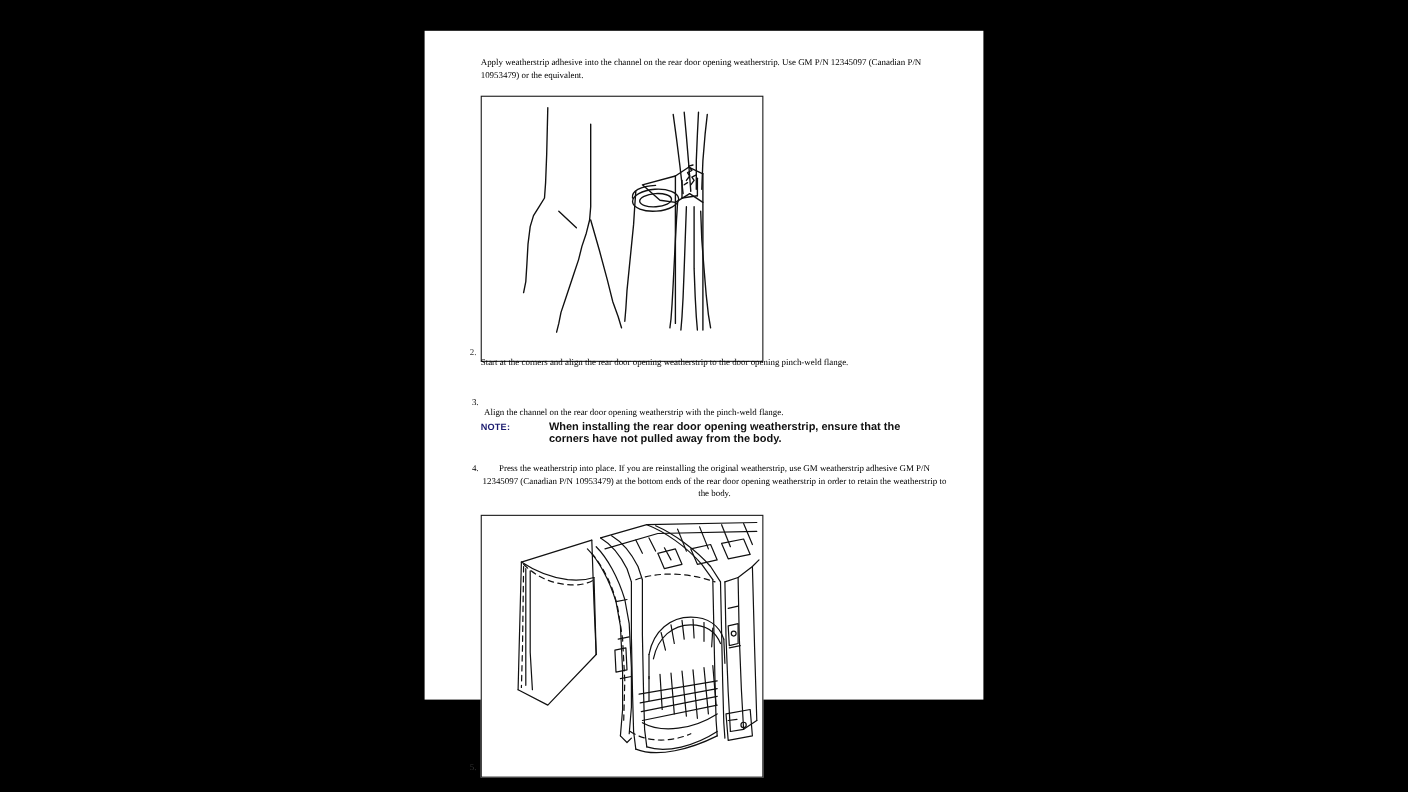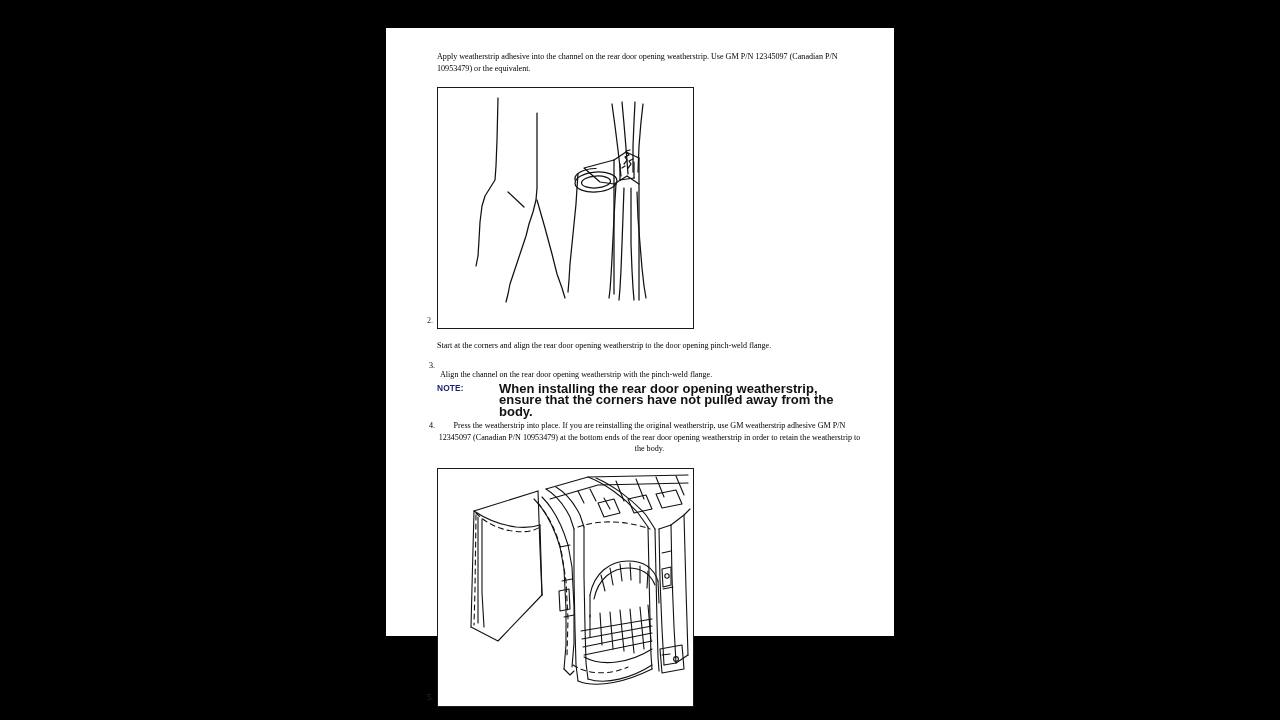--- a/index.html
+++ b/index.html
@@ -62,21 +62,21 @@
     font-size: 8.3px;
     font-weight: bold;
     color: #1a1a6e;
     letter-spacing: 0.2px;
     width: 62px;
     flex: 0 0 62px;
     line-height: 11.4px;
   }
   .note-text {
     font-family: "Liberation Sans", "DejaVu Sans", sans-serif;
-    font-size: 13px;
+    font-size: 10px;
     font-weight: bold;
     color: #111111;
     line-height: 11.4px;
     width: 340px;
   }
 
   
   .figbox {
     position: absolute;
     border: 1.4px solid #1a1a1a;
@@ -144,21 +144,21 @@
 
             <path d="M186 100 L185 128 L184 156 L183 182 L182 200 L181 212"></path>
             <path d="M193 100 L193 128 L193 156 L194 182 L195 200 L196 212"></path>
             <path d="M199 104 L200 130 L202 156 L204 180 L206 198 L208 210"></path>
           </g>
         </svg>
       </div>
 
       <div class="step-marker" style="left:41px; top:288px;">2.</div>
 
-      <div class="para" style="left:51px; top:312px; width:426px;">Start at the corners and align the rear door opening weatherstrip to the door opening pinch-weld flange.</div>
+      <div class="para" style="left:51px; top:296px; width:426px;">Start at the corners and align the rear door opening weatherstrip to the door opening pinch-weld flange.</div>
 
       <div class="num" style="left:429px; top:332px; left:43px;">3.</div>
       <div class="para" style="left:54px; top:341px; width:420px;">Align the channel on the rear door opening weatherstrip with the pinch-weld flange.</div>
 
       <div class="note-row" style="left:51px; top:355px; width:412px;">
         <div class="note-label">NOTE:</div>
         <div class="note-text">When installing the rear door opening weatherstrip, ensure that the corners have not pulled away from the body.</div>
       </div>
 
       <div class="num" style="left:43px; top:392px;">4.</div>

